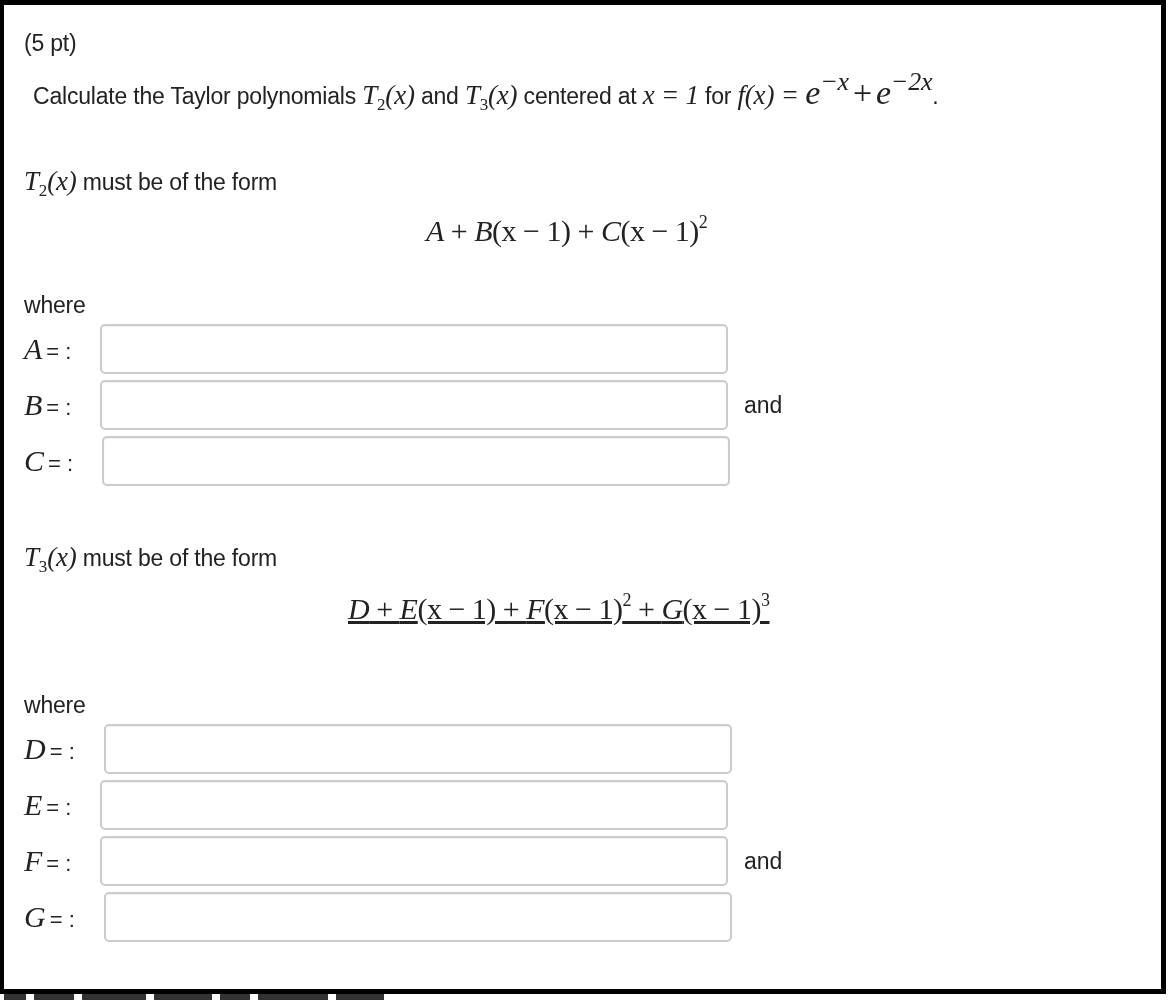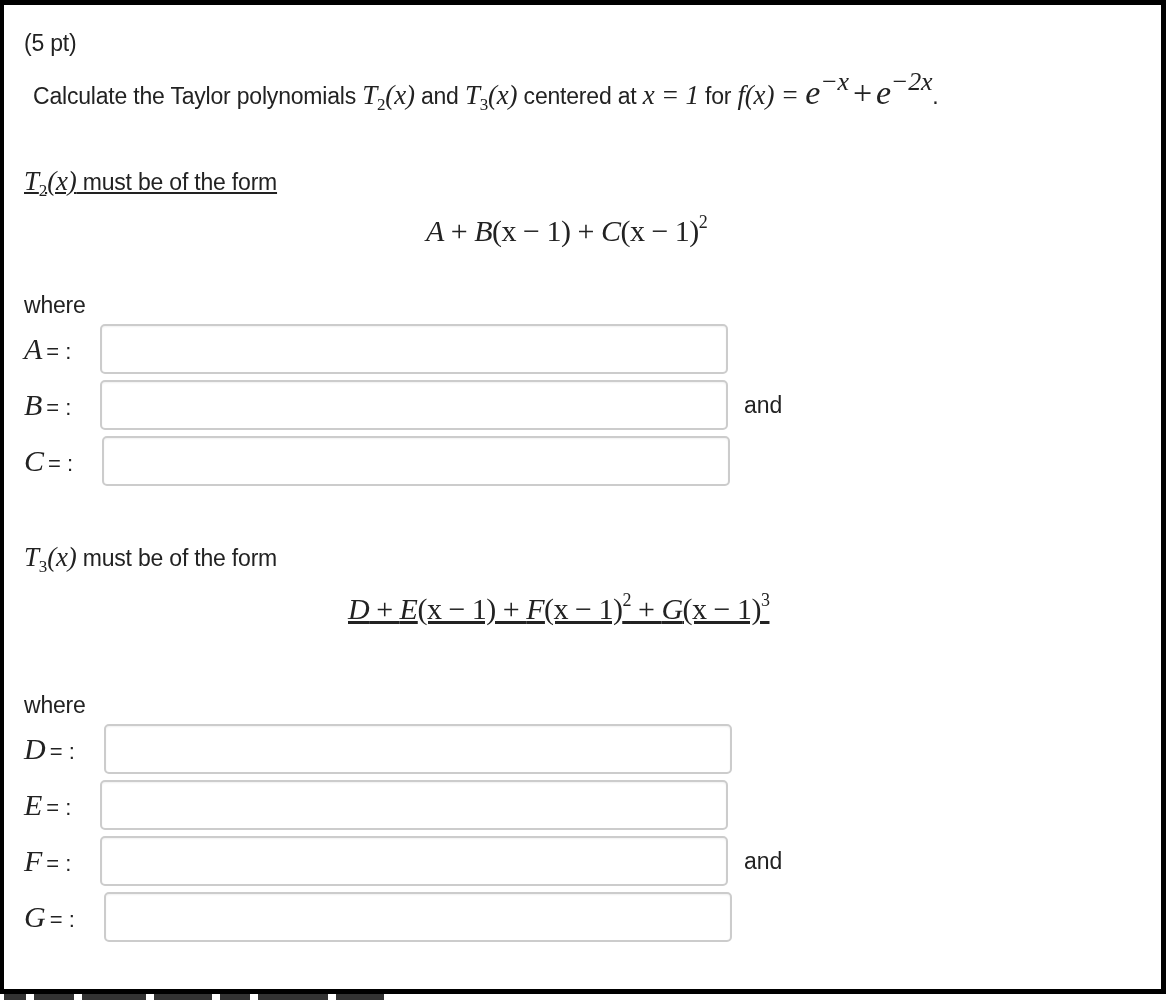--- a/index.html
+++ b/index.html
@@ -52,21 +52,21 @@
 <body>
 
 <div class="panel"></div>
 
 <div class="txt" style="left:24px; top:30px;">(5 pt)</div>
 
 <div class="txt" style="left:33px; top:74px;">
   <span>Calculate the Taylor polynomials </span><span class="m math-xl">T</span><span class="sub">2</span><span class="m math-xl">(x)</span><span> and </span><span class="m math-xl">T</span><span class="sub">3</span><span class="m math-xl">(x)</span><span> centered at </span><span class="m math-xl">x = 1</span><span> for </span><span class="m math-xl">f(x) = </span><span class="m big" style="font-family:'Liberation Serif',serif;">e</span><span class="m bigsup">−x</span><span class="mr big" style="margin:0 4px;">+</span><span class="m big" style="font-family:'Liberation Serif',serif;">e</span><span class="m bigsup">−2x</span><span>.</span>
 </div>
 
-<div class="txt" style="left:24px; top:166px;text-decoration:underline;">
+<div class="txt" style="left:24px; top:166px;">
   <span class="m math-xl">T</span><span class="sub">2</span><span class="m math-xl">(x)</span><span> must be of the form</span>
 </div>
 
 <div class="formula" style="left:426px; top:214px;">
   <span class="i">A</span><span> + </span><span class="i">B</span><span>(x − 1) + </span><span class="i">C</span><span>(x − 1)</span><span class="sup">2</span>
 </div>
 
 <div class="txt" style="left:24px; top:292px;">where</div>
 
 <div class="label" style="left:24px; top:332px;"><span class="var">A</span><span class="eq">= :</span></div>

